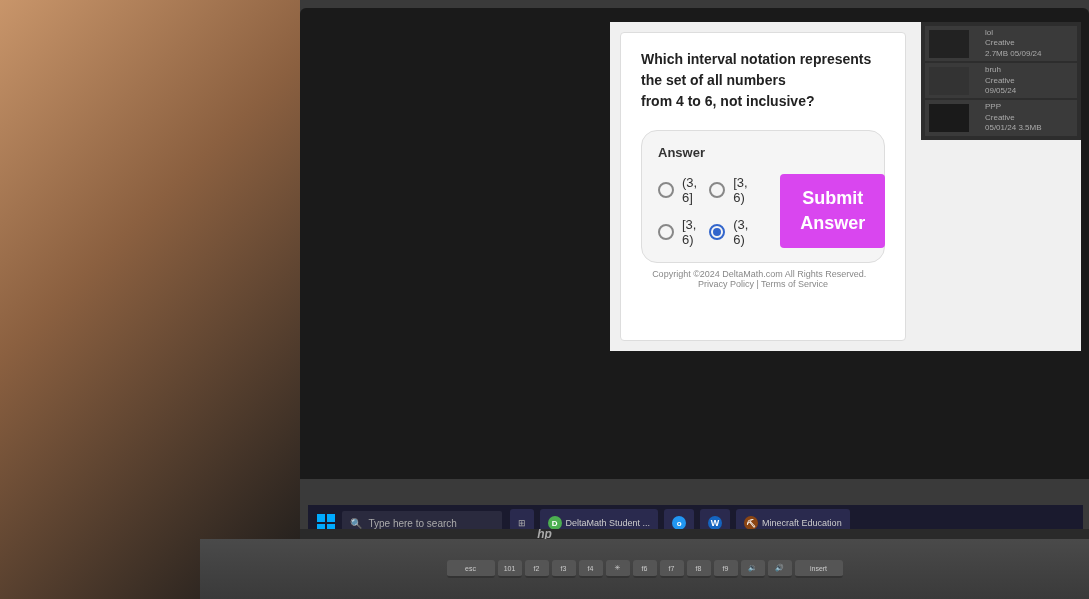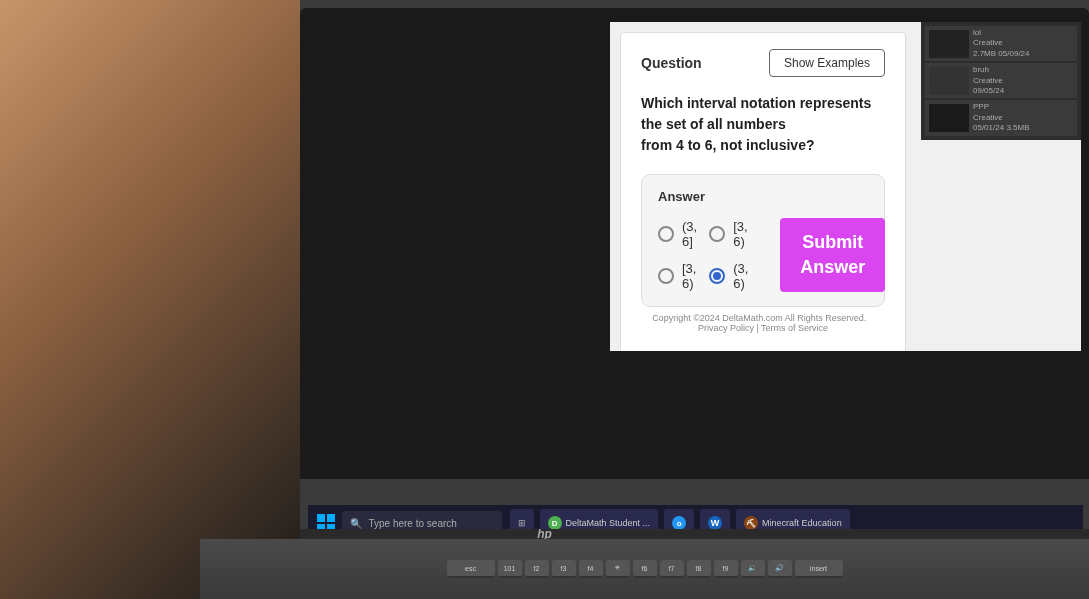--- a/index.html
+++ b/index.html
@@ -59,21 +59,21 @@
       flex-direction: column;
       gap: 2px;
       padding: 4px;
       font-size: 9px;
       color: #ccc;
     }
 
     .thumb-item {
       display: flex;
       align-items: center;
-      gap: 4px;
+      gap: 16px;
       background: #3a3a3a;
       padding: 2px 4px;
     }
 
     .thumb-img {
       width: 40px;
       height: 28px;
       background: #555;
       flex-shrink: 0;
     }
@@ -123,21 +123,21 @@
       color: #222;
       line-height: 1.5;
       margin-bottom: 18px;
       font-weight: bold;
     }
 
     
     .answer-box {
       background: #f5f5f5;
       border: 1px solid #ddd;
-      border-radius: 9px;
+      border-radius: 16px;
       padding: 14px 16px;
     }
 
     .answer-label {
       font-size: 13px;
       font-weight: bold;
       color: #333;
       margin-bottom: 14px;
     }
 
@@ -388,24 +388,20 @@
           <div class="thumb-info">
             <div>PPP</div>
             <div>Creative</div>
             <div><span>05/01/24</span> <span>3.5MB</span></div>
           </div>
         </div>
       </div>
 
       <div class="question-panel">
 
-        <div class="question-header">
-          <span class="question-label">Question</span>
-          <button class="show-examples-btn">Show Examples</button>
-        </div>
 
         <div class="question-text">
           <span>Which interval notation represents the set of all numbers</span><br>
           <span>from 4 to 6, not inclusive?</span>
         </div>
 
         <div class="answer-box">
           <div class="answer-label">Answer</div>
 
           <div class="options-grid">

